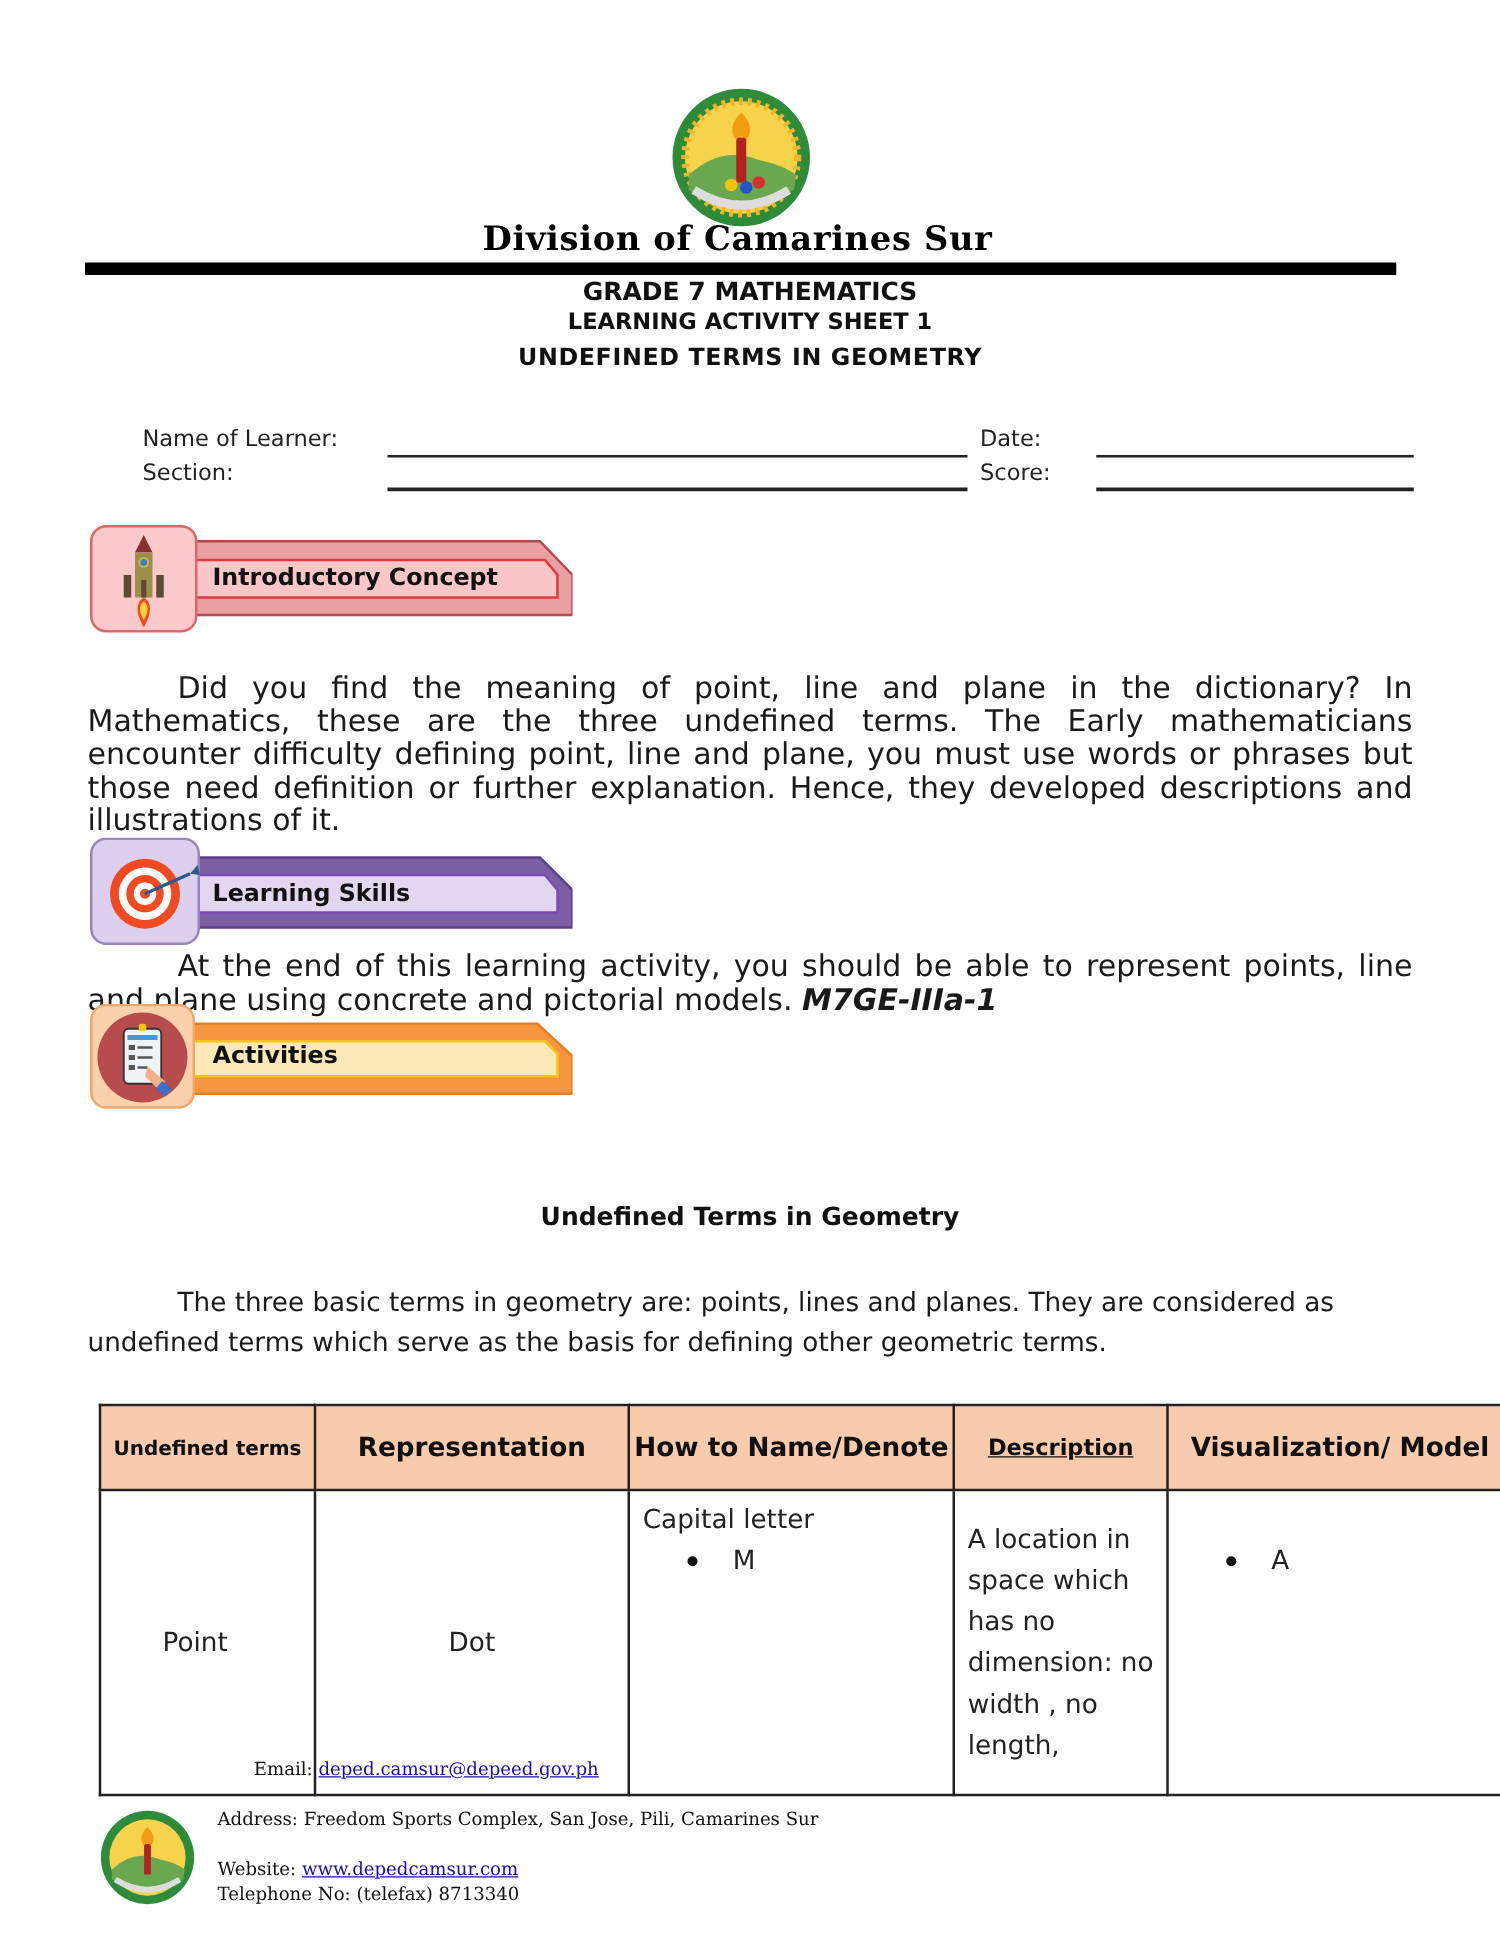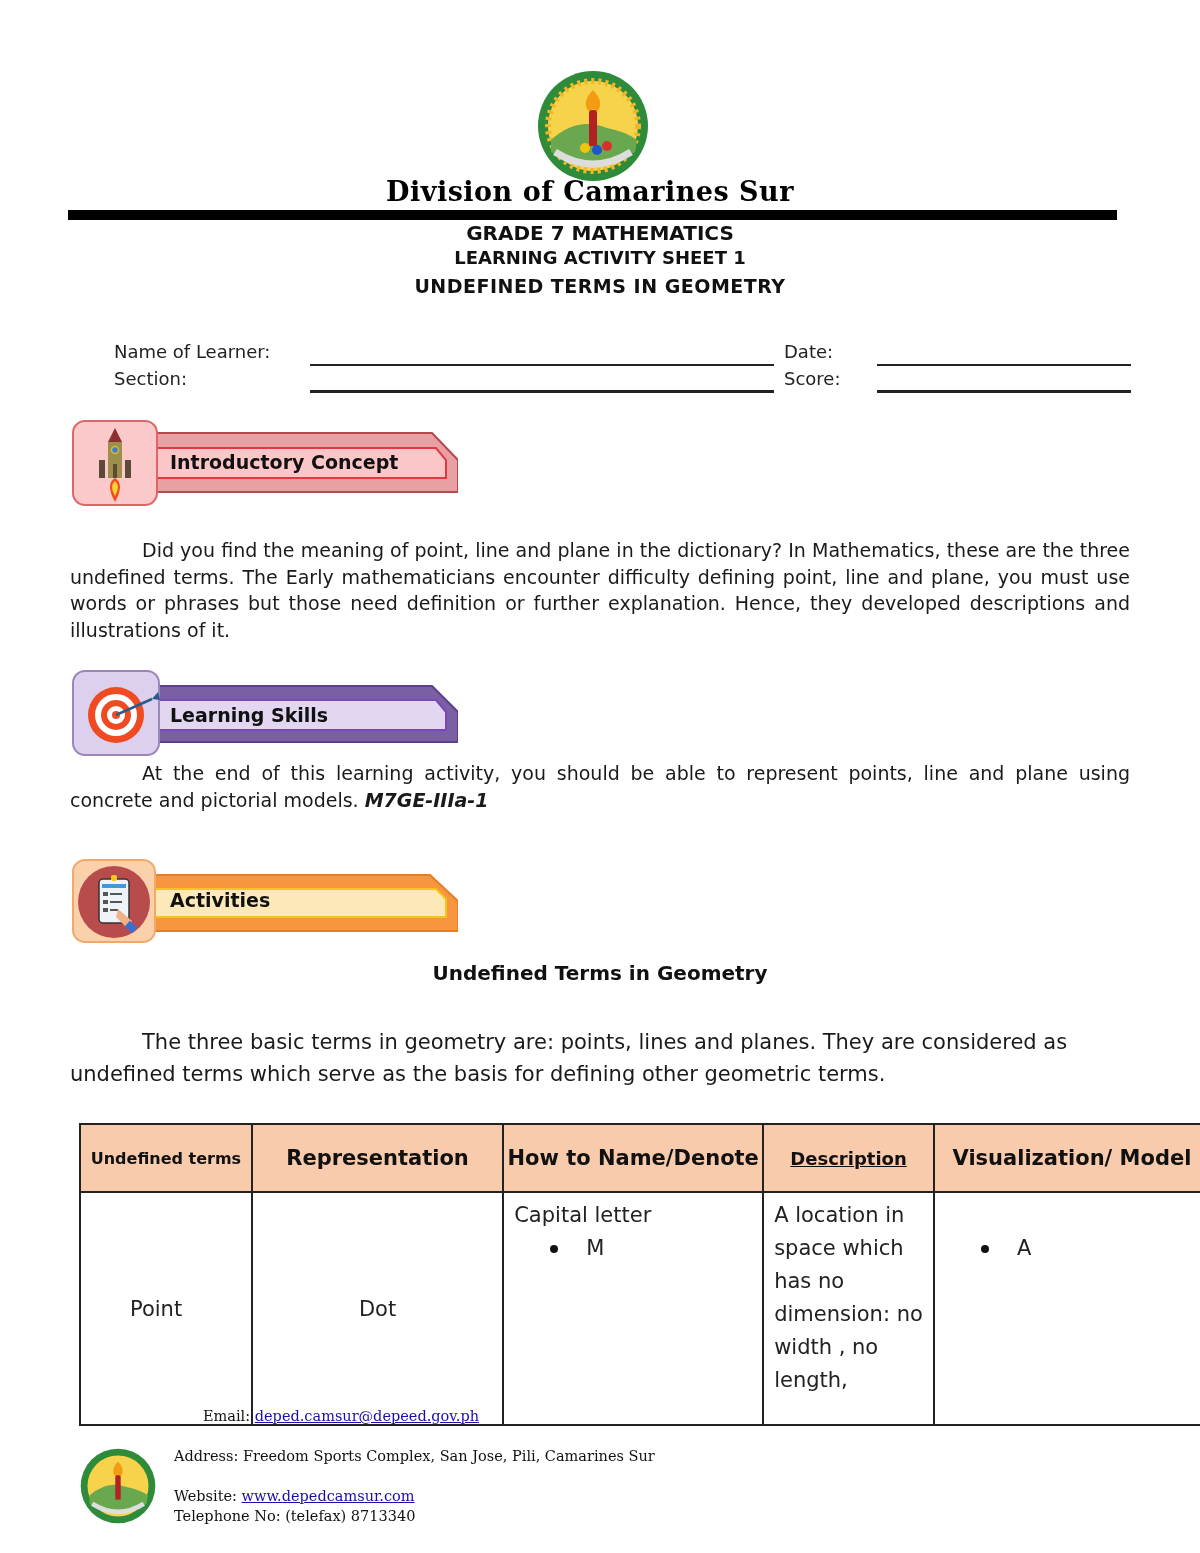--- a/index.html
+++ b/index.html
@@ -20,37 +20,37 @@
   .hdr3 { top: 275px; font-size: 19px; letter-spacing: 0.5px; }
 
   .field-label { position: absolute; font-size: 18px; color: #222; }
   .field-line { position: absolute; height: 2px; background: #222; }
   .field-line.thick { height: 3px; }
 
   .banner { position: absolute; left: 72px; width: 386px; height: 88px; }
   .banner svg { position: absolute; left: 0; top: 0; }
   .banner-label { position: absolute; left: 98px; font-weight: bold; font-size: 19px; color: #111; }
 
-  .para { position: absolute; left: 70px; width: 1060px; font-size: 19px; line-height: 26.5px; text-align: justify; color: #1a1a1a; }
+  .para { position: absolute; left: 70px; width: 1060px; font-size: 24px; line-height: 26.5px; text-align: justify; color: #1a1a1a; }
   .indent { display: inline-block; width: 72px; }
   .code-bold { font-weight: bold; font-style: italic; }
 
   .section-title { position: absolute; left: 0; width: 1200px; top: 961px; text-align: center; font-weight: bold; font-size: 20px; }
   .para2 { position: absolute; left: 70px; width: 1060px; top: 1026px; font-size: 21px; line-height: 32px; color: #1a1a1a; }
 
   table.terms { position: absolute; left: 79px; top: 1123px; width: 1132px; border-collapse: collapse; }
   table.terms th, table.terms td { border: 2px solid #222; }
   table.terms th { background: #f8cbad; height: 68px; font-weight: bold; color: #111; text-align: center; vertical-align: middle; }
   table.terms td { height: 233px; vertical-align: top; font-size: 21px; color: #222; }
   .th-small { font-size: 16px; line-height: 27px; }
   .th-big { font-size: 21px; line-height: 32px; }
   .cell-center { text-align: center; vertical-align: middle !important; }
   .cell-left { padding-left: 49px; vertical-align: middle !important; }
   .cell-name { padding: 6px 10px; line-height: 33px; }
-  .cell-desc { padding: 6px 10px; line-height: 33px; }
+  .cell-desc { padding: 22px 10px; line-height: 33px; }
   .bullet-row { display: flex; align-items: center; }
   .bullet-dot { width: 8px; height: 8px; border-radius: 50%; background: #111; display: inline-block; }
 
   .logo-foot { position: absolute; left: 80px; top: 1448px; width: 76px; height: 76px; }
   .foot { position: absolute; left: 174px; font-family: "DejaVu Serif", serif; font-size: 14.5px; color: #111; }
   .foot a { color: #1a0dab; text-decoration: underline; }
 </style>
 </head>
 <body>
 
@@ -117,21 +117,21 @@
       <circle cx="44" cy="45" r="4" fill="#f04a23"></circle>
       <line x1="44" y1="45" x2="80" y2="29" stroke="#2b5b8a" stroke-width="2.5"></line>
       <path d="M80 29 L86 22 L88 30 Z" fill="#2b5b8a"></path>
     </g>
   </svg>
   <div class="banner-label" style="top:34px;">Learning Skills</div>
 </div>
 
 <div class="para" style="top:760px;"><span class="indent"></span><span>At the end of this learning activity, you should be able to represent points, line and plane using concrete and pictorial models.</span> <span class="code-bold">M7GE-IIIa-1</span></div>
 
-<div class="banner" style="top:859px;padding-left:30px;">
+<div class="banner" style="top:803px;padding-left:30px;">
   <svg width="386" height="88" viewBox="0 0 386 88">
     <path d="M70 16 L358 16 L386 42 L386 72 L70 72 Z" fill="#f7963f" stroke="#e57f22" stroke-width="2"></path>
     <path d="M82 30 L364 30 L374 40 L374 58 L82 58 Z" fill="#fde9b8" stroke="#f5c518" stroke-width="2"></path>
     <rect x="1" y="1" width="82" height="82" rx="12" fill="#fbd1ab" stroke="#f2a86b" stroke-width="2"></rect>
     <g>
       <circle cx="42" cy="43" r="36" fill="#b84b4b"></circle>
       <rect x="27" y="20" width="30" height="44" rx="4" fill="#eef3f8" stroke="#333" stroke-width="1.5"></rect>
       <rect x="39" y="16" width="6" height="6" rx="2" fill="#f5c518"></rect>
       <rect x="30" y="25" width="24" height="4" fill="#3b9ae1"></rect>
       <rect x="31" y="33" width="5" height="4" fill="#555"></rect>

